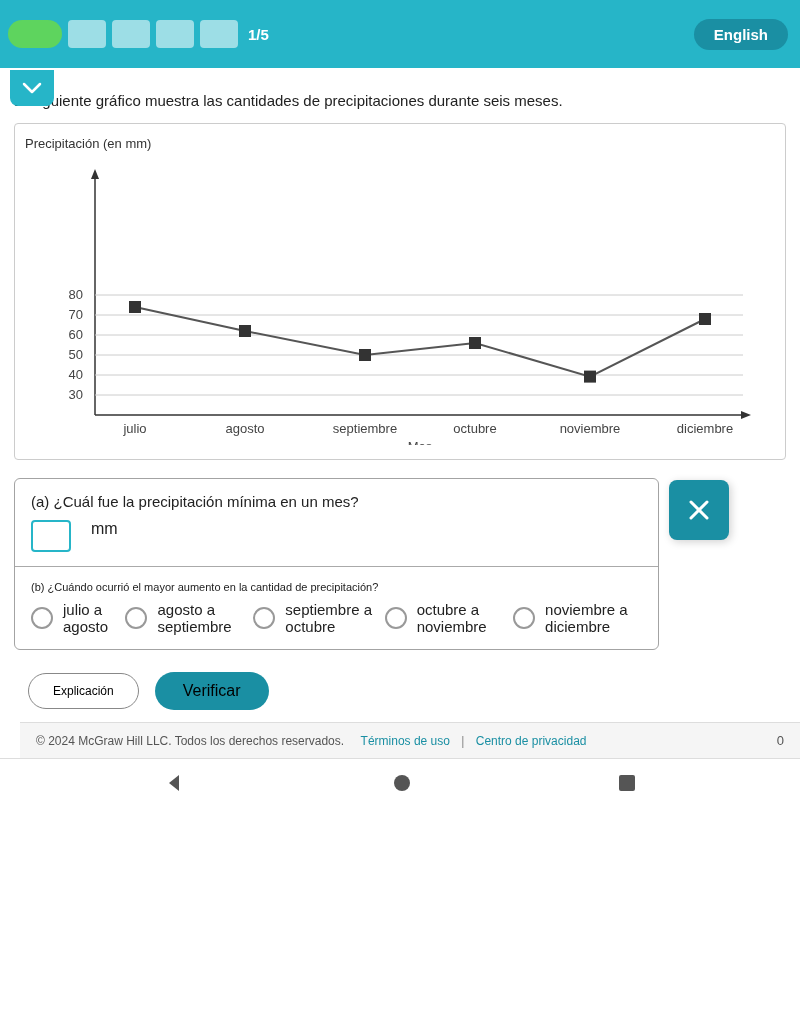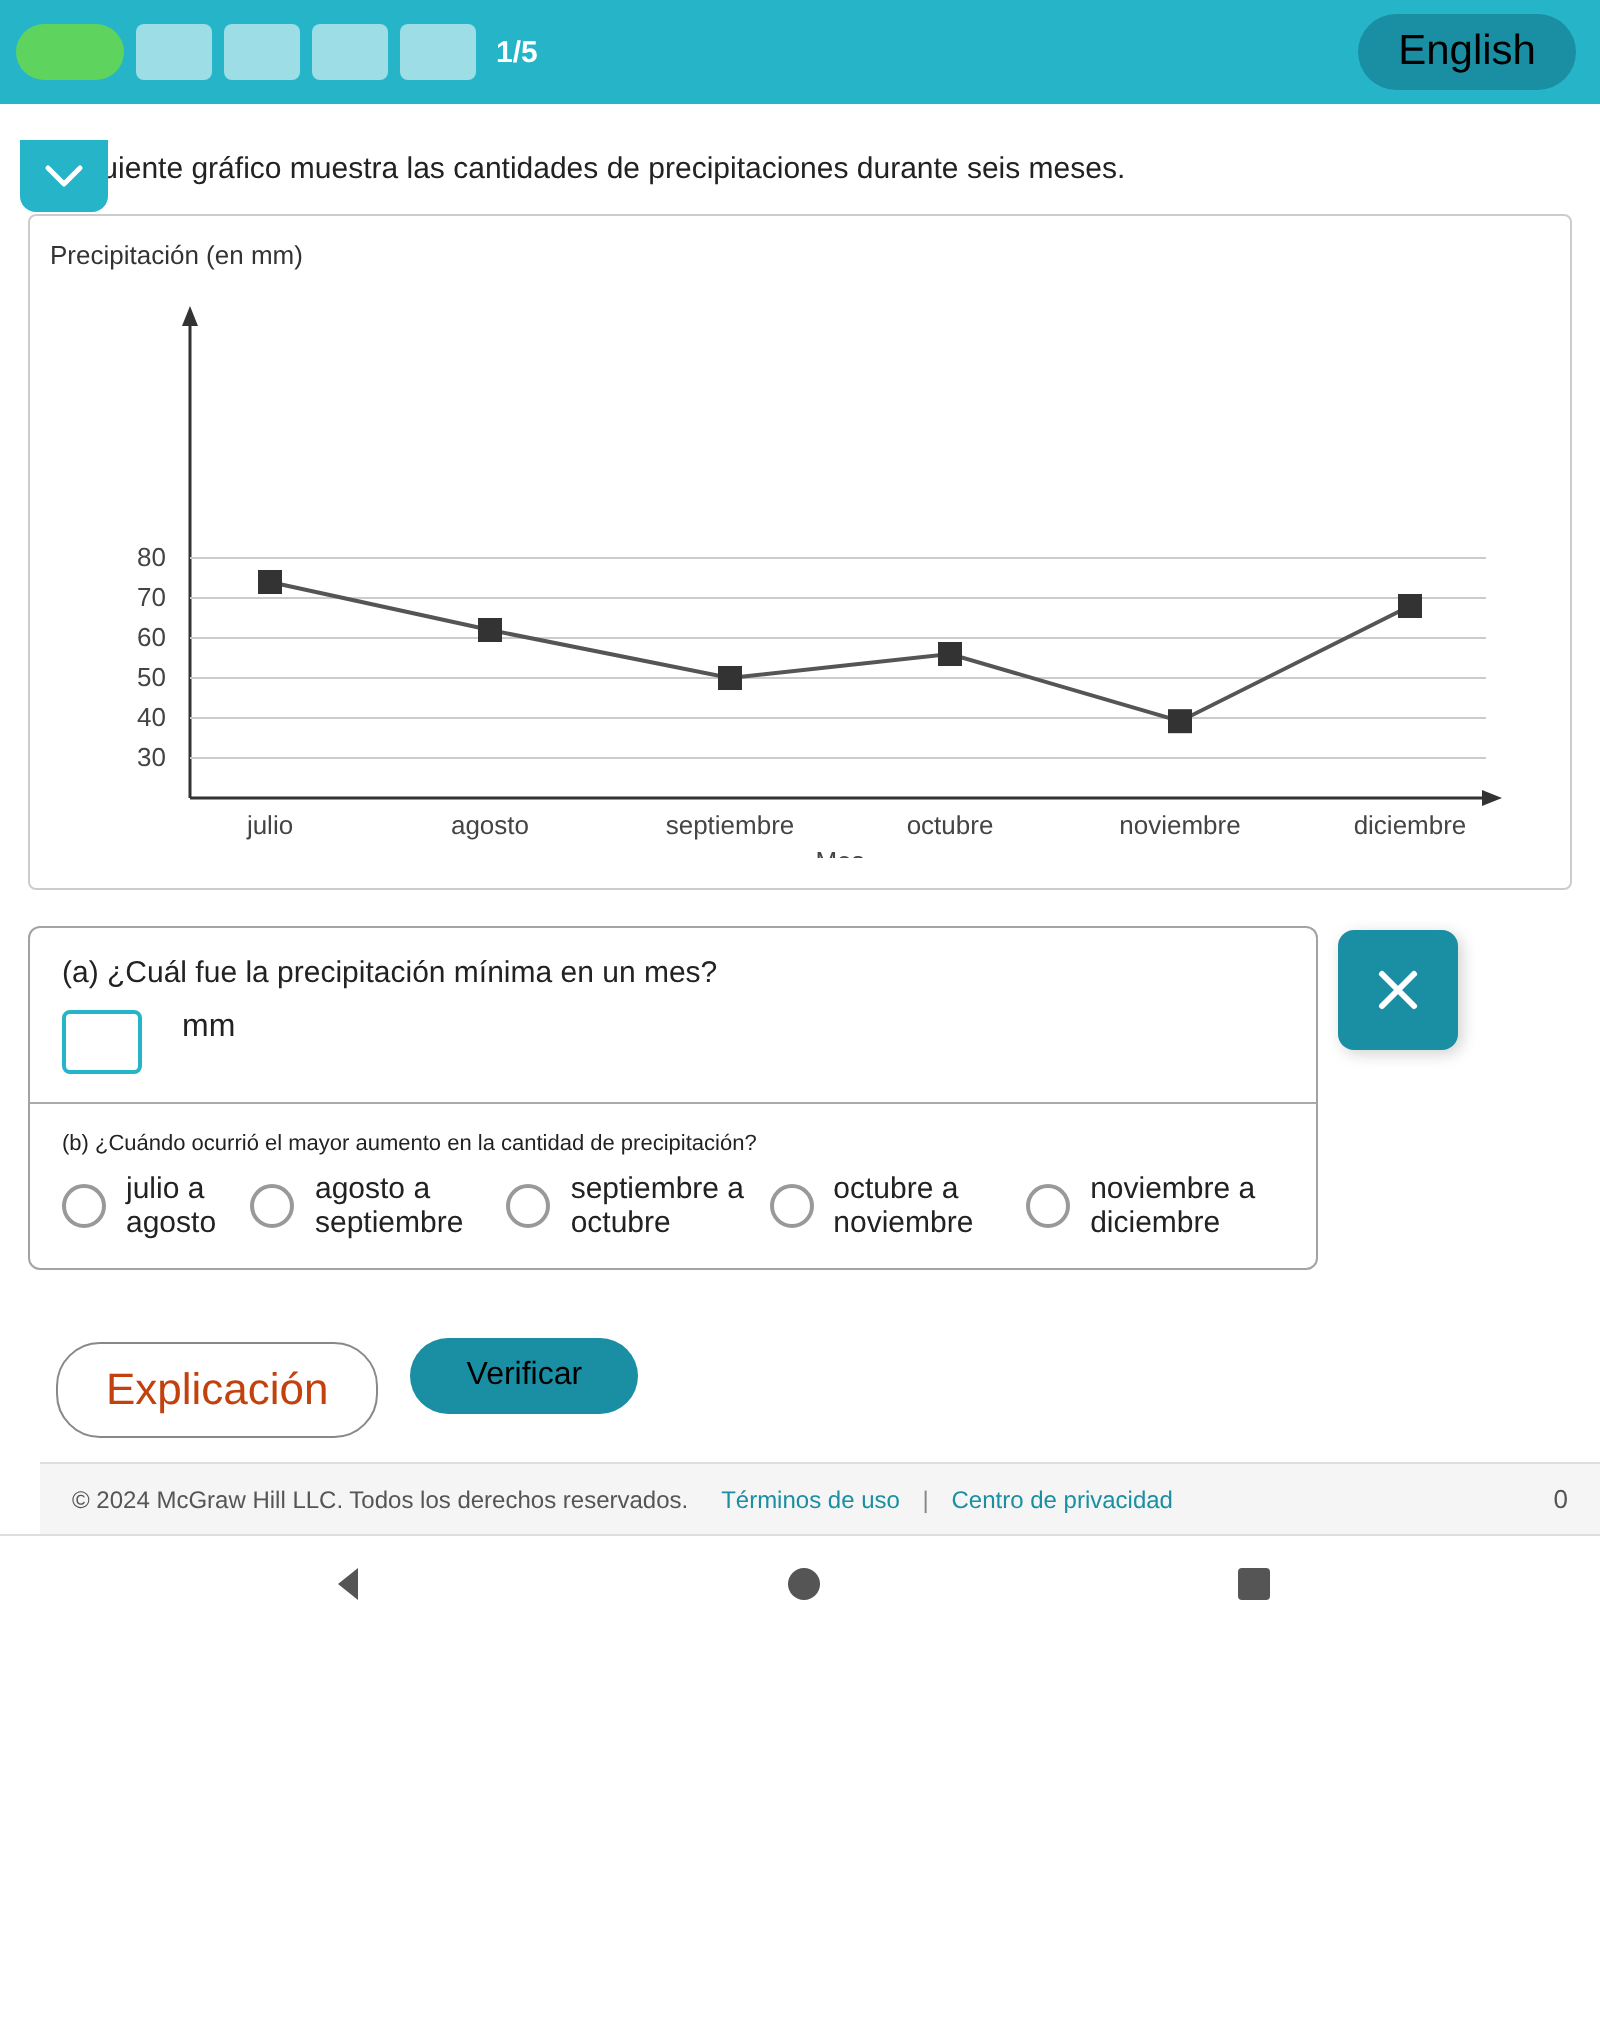--- a/index.html
+++ b/index.html
@@ -8,21 +8,21 @@
       background: #fff;
       width: 800px;
       min-height: 1014px;
       overflow-x: hidden;
       position: relative;
     }
 
     
     .top-bar {
       background: #26b5c8;
-      height: 52px;
+      height: 68px;
       display: flex;
       align-items: center;
       justify-content: space-between;
       padding: 0 12px 0 8px;
       position: relative;
     }
     .progress-area {
       display: flex;
       align-items: center;
       gap: 6px;
@@ -42,27 +42,27 @@
       height: 28px;
     }
     .progress-fraction {
       color: #fff;
       font-size: 15px;
       font-weight: bold;
       margin-left: 4px;
     }
     .english-btn {
       background: #1a8fa3;
-      color: #000000;
+      color: #ffffff;
       border: none;
       border-radius: 20px;
       padding: 7px 20px;
-      font-size: 21px;
-      cursor: pointer;
-      font-weight: 400;
+      font-size: 15px;
+      cursor: pointer;
+      font-weight: 700;
     }
 
     
     .collapse-btn {
       position: absolute;
       left: 10px;
       top: 70px;
       background: #26b5c8;
       border: none;
       border-radius: 0 0 8px 8px;
@@ -201,25 +201,24 @@
       padding: 22px 14px 12px 14px;
       display: flex;
       gap: 16px;
       align-items: center;
     }
     .explicacion-btn {
       background: #fff;
       border: 1.5px solid #888;
       border-radius: 22px;
       padding: 10px 24px;
-      font-size: 22px;
-      cursor: pointer;
-      color: #c2410c;
+      font-size: 12px;
+      cursor: pointer;
+      color: #000000;
       font-weight: 400;
-      margin-top: 14px;
     }
     .verificar-btn {
       background: #1a8fa3;
       border: none;
       border-radius: 22px;
       padding: 10px 28px;
       font-size: 16px;
       cursor: pointer;
       color: #000000;
       font-weight: 500;

